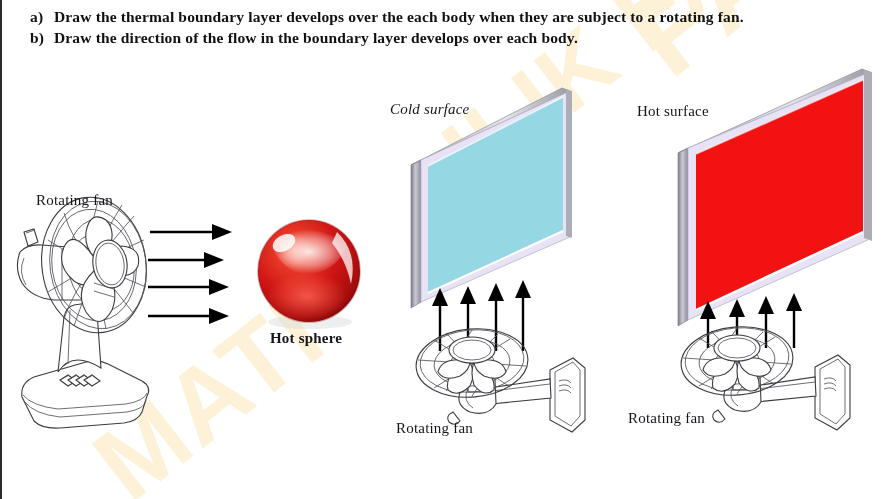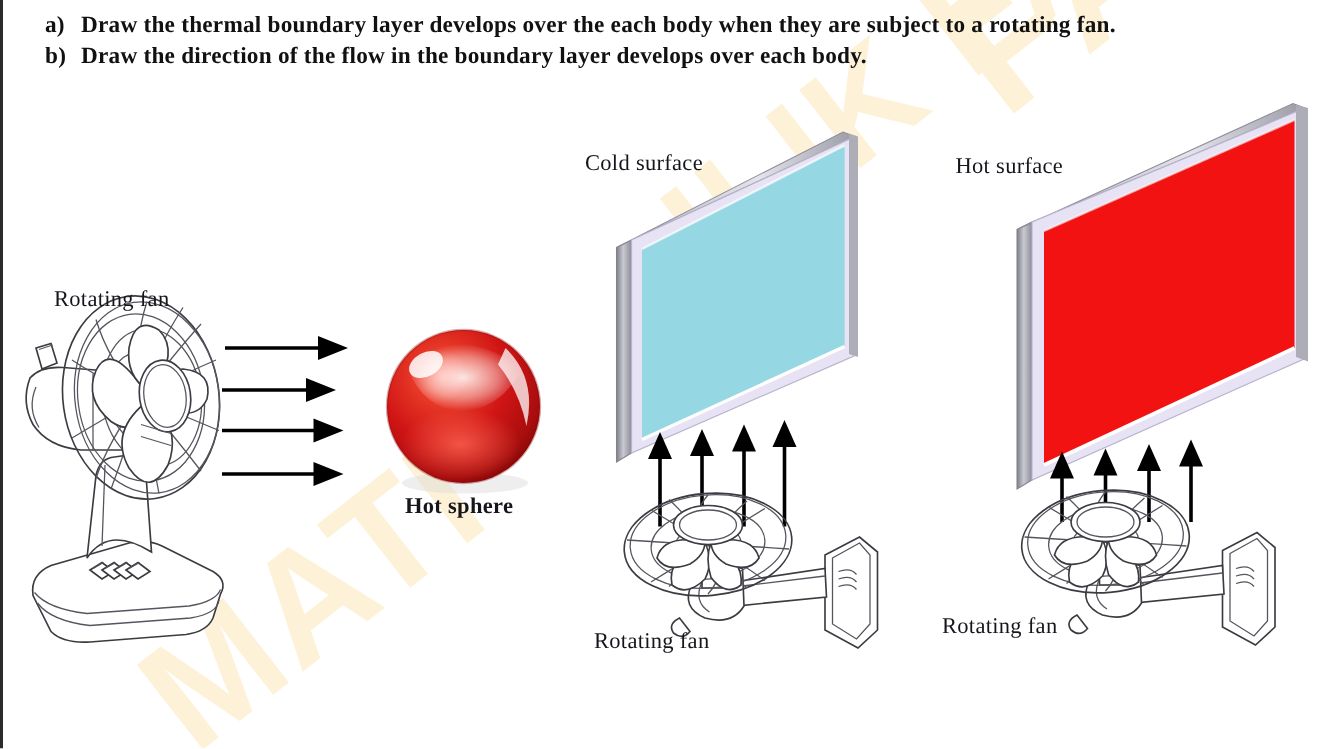--- a/index.html
+++ b/index.html
@@ -75,21 +75,21 @@
   
   .fig-label {
     position: absolute;
     font-size: 15px;
     color: #15161c;
     white-space: nowrap;
     letter-spacing: .2px;
   }
   #label-rotating-fan-left { left: 34px;  top: 192px; }
   #label-hot-sphere        { left: 268px; top: 330px; font-weight: bold; }
-  #label-cold-surface      { left: 388px; top: 101px; }
+  #label-cold-surface      { left: 388px; top: 101px; font-style: italic; }
   #label-hot-surface       { left: 635px; top: 103px; }
   #label-rotating-fan-mid  { left: 394px; top: 420px; }
   #label-rotating-fan-right{ left: 626px; top: 410px; }
 
   
   .layer {
     position: absolute;
     left: 0; top: 0;
     width: 894px; height: 499px;
     overflow: visible;

